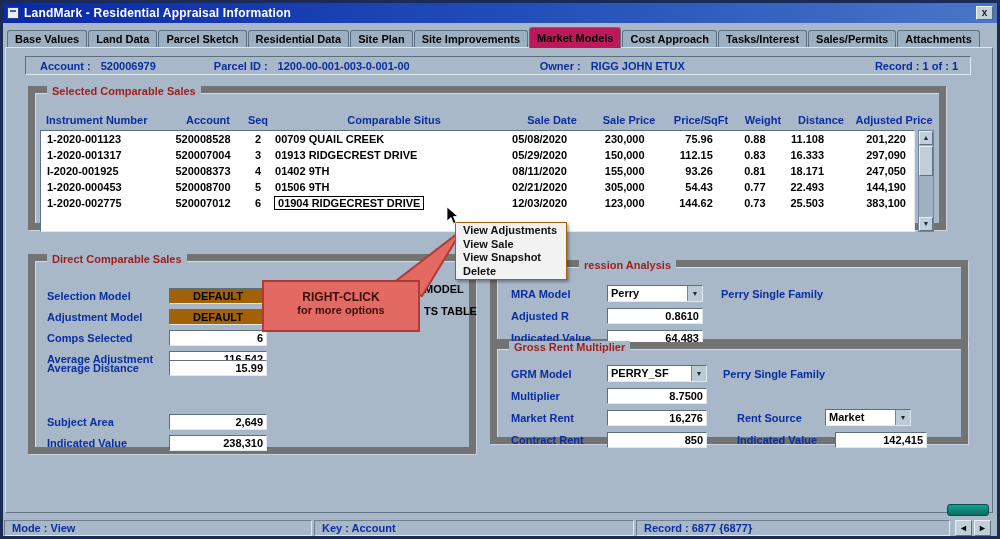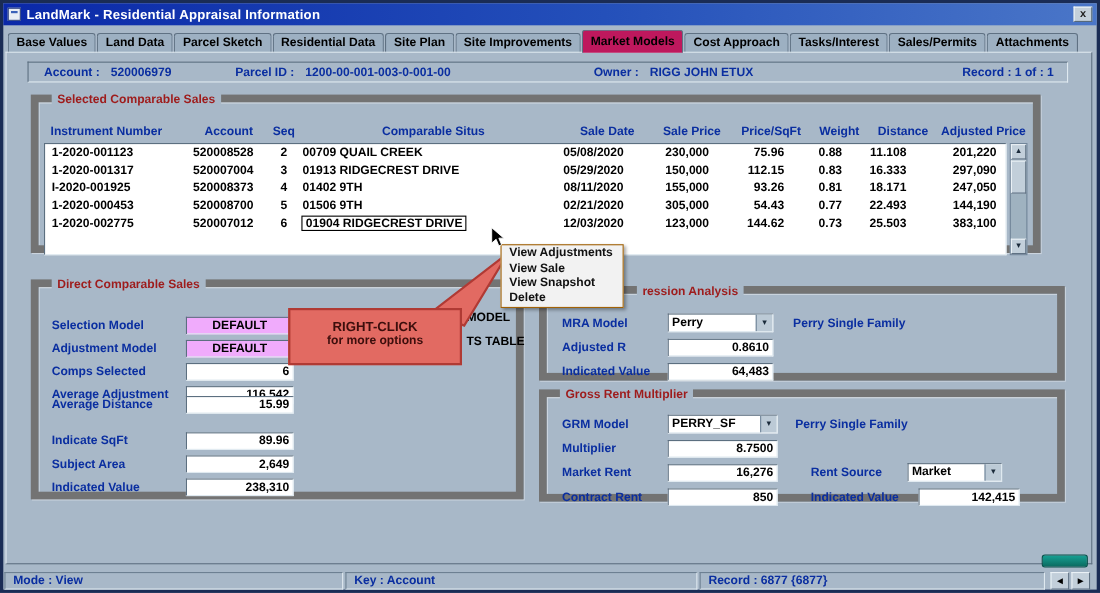--- a/index.html
+++ b/index.html
@@ -101,21 +101,21 @@
 
   
   .fr { position:absolute; left:12px; right:10px; height:17px; display:flex; align-items:center; }
   .flabel { font-size:11px; font-weight:bold; color:#0a2ea0; white-space:nowrap; }
   .vbox {
     height:16px; background:#fff; border:1px solid;
     border-color:#5c6f80 #dfe9f0 #dfe9f0 #5c6f80;
     font-size:11px; font-weight:bold; color:#000; line-height:14px;
     text-align:right; padding:0 3px;
   }
-  .vbox.ro { background:#f0abfc; }
+  .vbox.ro { background:#a16207; }
   .dd { height:17px; background:#fff; border:1px solid;
     border-color:#5c6f80 #dfe9f0 #dfe9f0 #5c6f80; display:flex; }
   .dd-val { flex:1; font-size:11px; font-weight:bold; color:#000; line-height:15px; padding-left:3px; overflow:hidden; white-space:nowrap; }
   .dd-btn { width:15px; background:#bccad6; border-left:1px solid #72869a;
     font-size:7px; line-height:15px; text-align:center; color:#1a2a3a; }
   .caption { font-size:11px; font-weight:bold; color:#0a2ea0; margin-left:18px; white-space:nowrap; }
 
   
   .ctx-menu {
     left:455px; top:222px; width:112px; z-index:40;
@@ -291,24 +291,20 @@
     <span class="vbox" style="width:98px">6</span>
   </div>
   <div class="fr" style="top:89px;">
     <span class="flabel" style="width:122px">Average Adjustment</span>
     <span class="vbox" style="width:98px">116,542</span>
   </div>
   <div class="fr" style="top:98px;">
     <span class="flabel" style="width:122px">Average Distance</span>
     <span class="vbox" style="width:98px">15.99</span>
   </div>
-  <div class="fr" style="top:131px;">
-    <span class="flabel" style="width:122px">Indicate SqFt</span>
-    <span class="vbox" style="width:98px">89.96</span>
-  </div>
   <div class="fr" style="top:152px;">
     <span class="flabel" style="width:122px">Subject Area</span>
     <span class="vbox" style="width:98px">2,649</span>
   </div>
   <div class="fr" style="top:173px;">
     <span class="flabel" style="width:122px">Indicated Value</span>
     <span class="vbox" style="width:98px">238,310</span>
   </div>
 </div>
 
@@ -329,21 +325,21 @@
   <div class="fr" style="left:14px; top:40px;">
     <span class="flabel" style="width:96px">Adjusted R</span>
     <span class="vbox" style="width:96px">0.8610</span>
   </div>
   <div class="fr" style="left:14px; top:62px;">
     <span class="flabel" style="width:96px">Indicated Value</span>
     <span class="vbox" style="width:96px">64,483</span>
   </div>
 </div>
 
-<div class="abs groupbox" style="left:490px; top:354px; width:478px; height:102px;">
+<div class="abs groupbox" style="left:490px; top:342px; width:478px; height:102px;">
   <span class="grouptitle">Gross Rent Multiplier</span>
 
   <div class="fr" style="left:14px; top:16px;">
     <span class="flabel" style="width:96px">GRM Model</span>
     <span class="dd" style="width:100px">
       <span class="dd-val">PERRY_SF</span>
       <span class="dd-btn">▼</span>
     </span>
     <span class="caption" style="margin-left:16px">Perry Single Family</span>
   </div>

